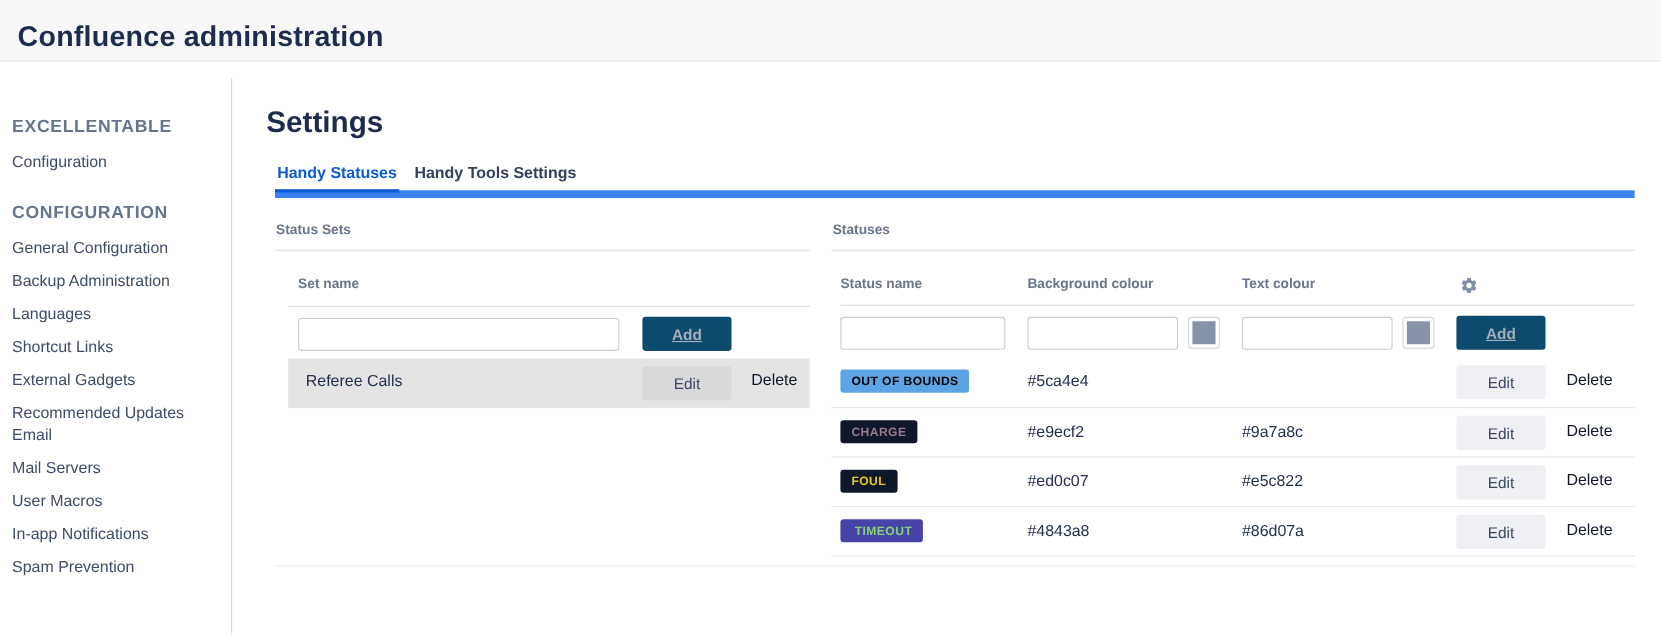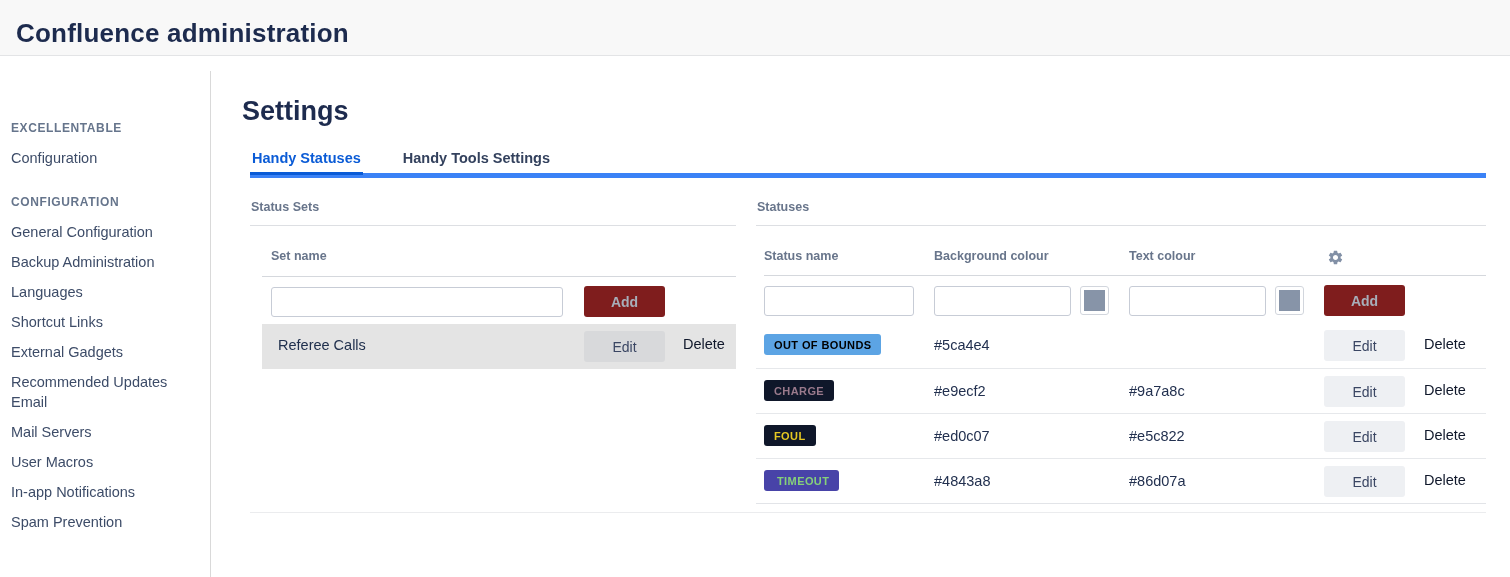--- a/index.html
+++ b/index.html
@@ -8,28 +8,28 @@
 
   
   .topbar { position:absolute; left:0; top:0; width:1510px; height:56px;
             background:#f8f8f8; border-bottom:1px solid #e3e4e6; }
   .topbar h1 { padding:18px 0 0 16px; font-size:26px; font-weight:bold; color:#1d2b4e; letter-spacing:.2px; }
 
   
   .sidebar { position:absolute; left:0; top:71px; width:211px; height:506px;
              border-right:1px solid #d9d9d9; padding:36px 14px 0 11px; background:#ffffff; }
   .side-section + .side-section { margin-top:27px; }
-  .side-heading { font-size:12px; font-weight:bold; color:#66758c; letter-spacing:.6px; margin-bottom:13px;margin-top:14px; }
+  .side-heading { font-size:16px; font-weight:bold; color:#66758c; letter-spacing:.6px; margin-bottom:13px; }
   .side-item { font-size:14.5px; color:#3d4c68; line-height:20px; margin-bottom:10px; cursor:pointer; }
 
   
   .main { position:absolute; left:212px; top:71px; width:1298px; height:506px; background:#fff; }
   .page-title { margin:25px 0 0 30px; font-size:27px; font-weight:bold; color:#1d2b4e; }
 
-  .tabs { display:flex; gap:38px; margin:23px 0 0 38px; width:1236px; border-bottom:5px solid #3b82f6;text-align:right; }
+  .tabs { display:flex; gap:12px; margin:23px 0 0 38px; width:1236px; border-bottom:7px solid #3b82f6;text-align:right; }
   .tab { font-size:14.5px; font-weight:bold; color:#33415d; padding:0 2px 6px 2px;
          border-bottom:3px solid transparent; margin-bottom:-2px; cursor:pointer; }
   .tab.active { color:#0a5bd6; border-bottom-color:#0a5bd6; }
 
   .panels { display:flex; margin-left:38px; width:1236px; }
   .panel-left  { width:486px; margin-right:20px; }
   .panel-right { width:730px; }
 
   .panel-title { padding:22px 0 11px 1px; border-bottom:1px solid #dddfe3;
                  color:#68758b; font-weight:bold; font-size:12.5px; }
@@ -37,21 +37,21 @@
   .panel-left .col-header { margin-left:12px; padding:23px 0 13px 9px; border-bottom:1px solid #d5d8dd; }
   .panel-right .col-header { margin-left:8px; height:50px; border-bottom:1px solid #d5d8dd; }
   .panel-right .col-header span { position:absolute; top:23px; }
   .ch-name { left:0; } .ch-bg { left:170px; } .ch-text { left:365px; }
   .gear-wrap { position:absolute; left:563px; top:20px; width:17px; height:17px; cursor:pointer; }
 
   input.txt { height:30px; border:1px solid #c7ccd6; border-radius:3px; background:#fff;
               font-size:14px; padding:0 8px; color:#22304f; }
   .btn { border:none; border-radius:3px; height:31px; width:81px; font-size:14px;
          font-family:"Liberation Sans", sans-serif; cursor:pointer; }
-  .btn.add { background:#7f1d1d; color:#a7aeb9; font-weight:bold; }
+  .btn.add { background:#0c4a6e; color:#a7aeb9; font-weight:bold;text-decoration:underline; }
   .btn.edit { background:#eef0f3; color:#3a4663; }
   .link-delete { font-size:14.5px; color:#0f172a; cursor:pointer; text-decoration:none; }
 
   
   .left-add-row { position:relative; margin:9px 0 0 12px; height:31px; }
   .left-add-row input { position:absolute; left:9px; top:1px; width:292px; }
   .left-add-row .btn { position:absolute; left:322px; top:0; }
   .set-row { position:relative; margin:7px 0 0 12px; height:45px; background:#e4e4e4; }
   .set-row .set-name { position:absolute; left:16px; top:13px; font-size:14.5px; color:#20304d; }
   .set-row .btn.edit { position:absolute; left:322px; top:7px; background:#d8d9db; }

